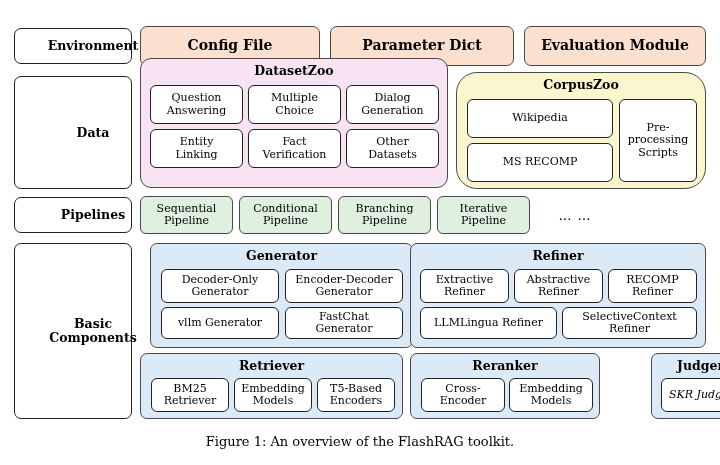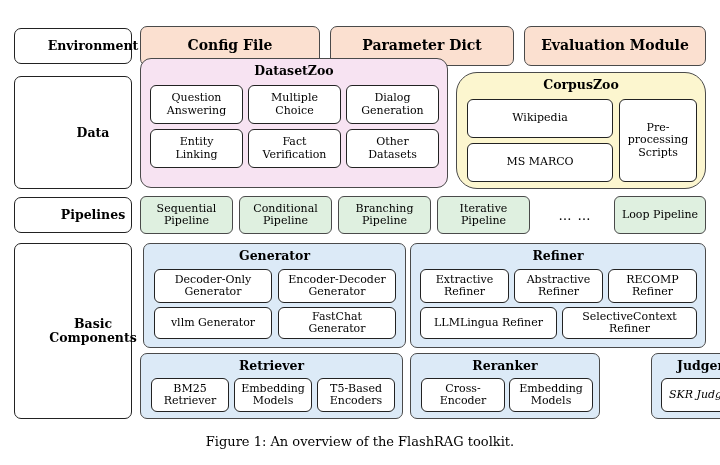--- a/index.html
+++ b/index.html
@@ -116,47 +116,46 @@
     <div class="box leaf" style="left:107px; top:70px; width:93px; height:39px; white-space:pre-line;">Fact
 Verification</div>
     <div class="box leaf" style="left:205px; top:70px; width:93px; height:39px; white-space:pre-line;">Other
 Datasets</div>
   </div>
 
   <div class="box c-yellow" style="left:456px; top:72px; width:250px; height:117px; display:block; position:absolute;border-radius:21px;">
     <div class="group-title">CorpusZoo</div>
 
     <div class="box leaf" style="left:10px; top:26px; width:146px; height:39px; white-space:pre-line;">Wikipedia</div>
-    <div class="box leaf" style="left:10px; top:70px; width:146px; height:39px; white-space:pre-line;">MS MARCO</div>
+    <div class="box leaf" style="left:10px; top:70px; width:146px; height:39px; white-space:pre-line;">MS RECOMP</div>
     <div class="box leaf" style="left:162px; top:26px; width:78px; height:83px; white-space:pre-line;">Pre-
 processing
 Scripts</div>
   </div>
 
   <div class="box label-box" style="left:14px; top:197px; width:118px; height:36px;">
     <span>Pipelines</span>
   </div>
 
   <div class="box leaf c-green" style="left:140px; top:196px; width:93px; height:38px; white-space:pre-line; font-size:11px;">Sequential
 Pipeline</div>
   <div class="box leaf c-green" style="left:239px; top:196px; width:93px; height:38px; white-space:pre-line; font-size:11px;">Conditional
 Pipeline</div>
   <div class="box leaf c-green" style="left:338px; top:196px; width:93px; height:38px; white-space:pre-line; font-size:11px;">Branching
 Pipeline</div>
   <div class="box leaf c-green" style="left:437px; top:196px; width:93px; height:38px; white-space:pre-line; font-size:11px;">Iterative
 Pipeline</div>
 
   <div class="ellipsis" style="left:540px; top:208px; width:70px; text-align:center;">… …</div>
 
-  <div class="box leaf c-green" style="left:614px; top:196px; width:92px; height:38px; white-space:pre-line; font-size:11px;">Loop Pipeline</div>
 
   <div class="box label-box" style="left:14px; top:243px; width:118px; height:176px; white-space:pre-line;">Basic
 Components</div>
 
-  <div class="box c-blue" style="left:143px; top:243px; width:263px; height:105px; display:block; position:absolute;">
+  <div class="box c-blue" style="left:150px; top:243px; width:263px; height:105px; display:block; position:absolute;">
     <div class="group-title">Generator</div>
     <div class="box leaf" style="left:10px; top:25px; width:118px; height:34px; white-space:pre-line;">Decoder-Only
 Generator</div>
     <div class="box leaf" style="left:134px; top:25px; width:118px; height:34px; white-space:pre-line;">Encoder-Decoder
 Generator</div>
     <div class="box leaf" style="left:10px; top:63px; width:118px; height:32px; white-space:pre-line;">vllm Generator</div>
     <div class="box leaf" style="left:134px; top:63px; width:118px; height:32px; white-space:pre-line;">FastChat Generator</div>
   </div>
 
   <div class="box c-blue" style="left:410px; top:243px; width:296px; height:105px; display:block; position:absolute;">

